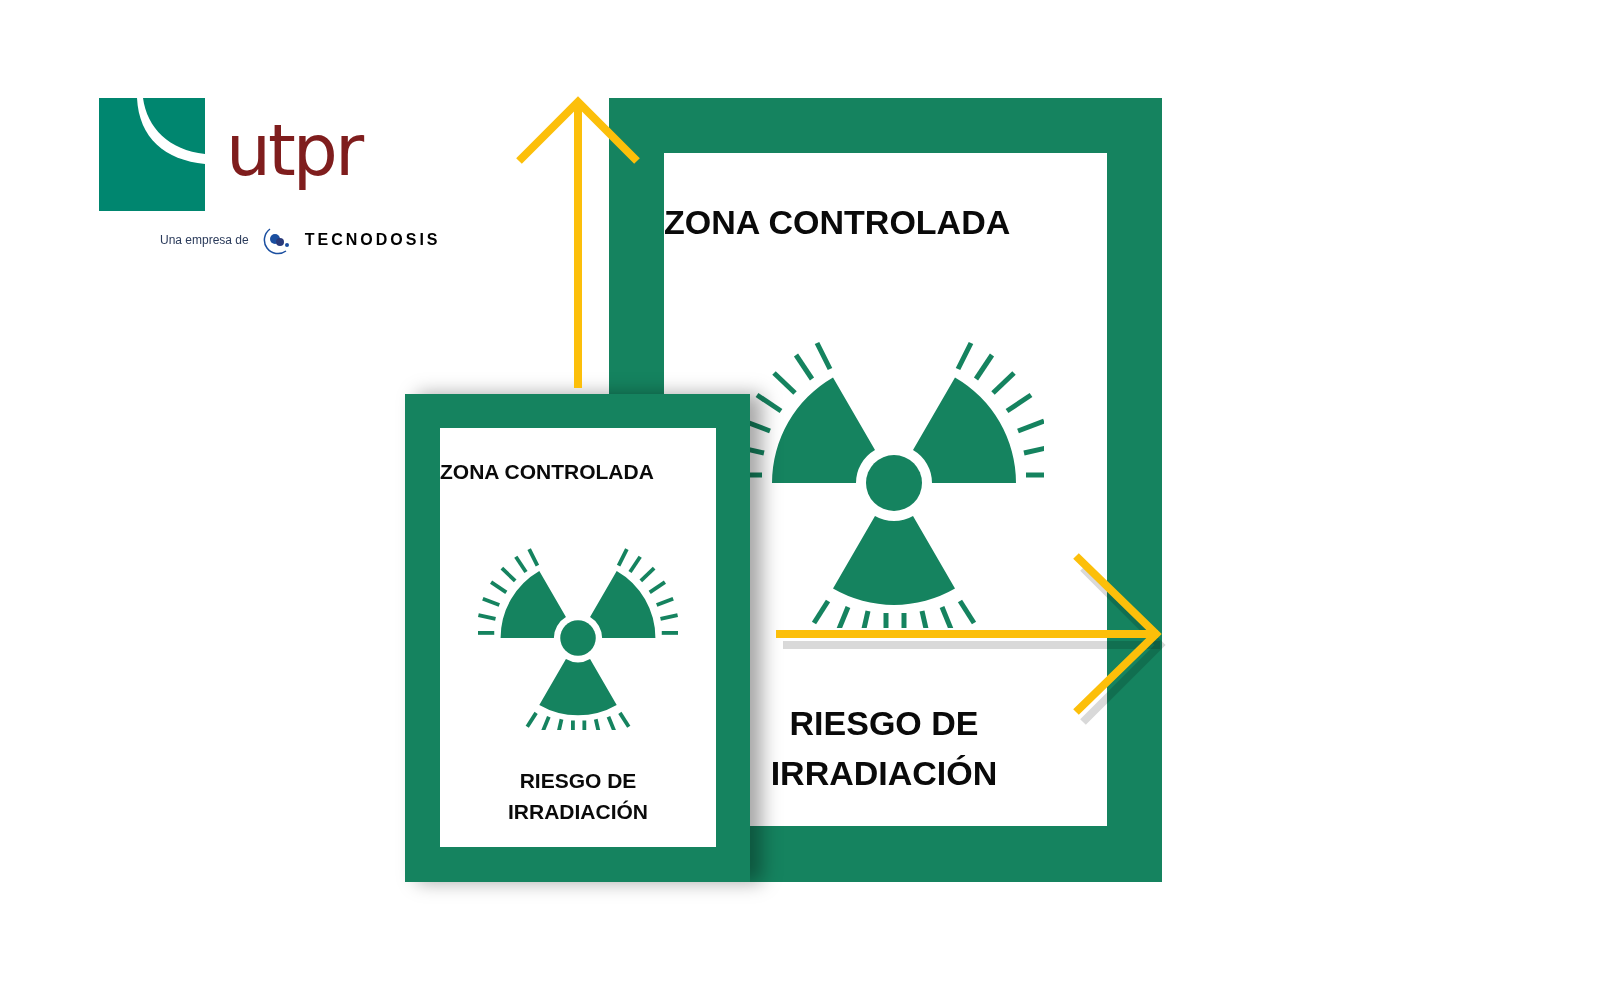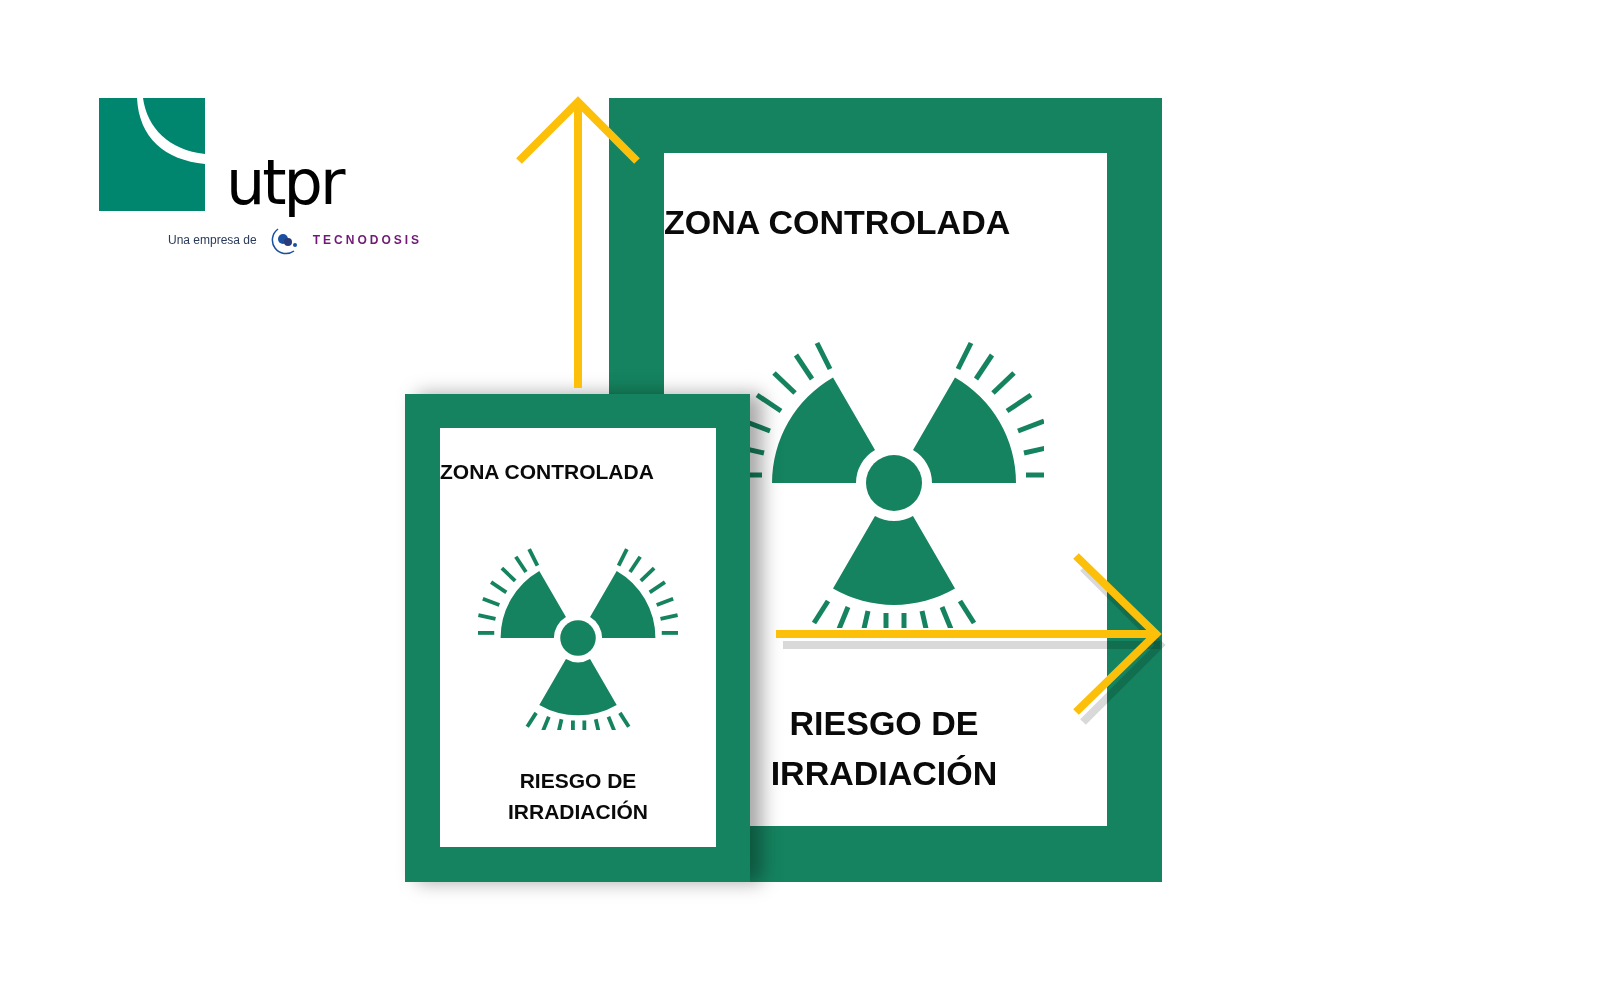--- a/index.html
+++ b/index.html
@@ -1,21 +1,21 @@
 <!DOCTYPE html>
 <html><head>
 <meta charset="utf-8">
 <style>
   html, body { margin:0; padding:0; }
   body { width:1600px; height:1000px; background:#ffffff; position:relative; overflow:hidden; font-family:"Liberation Sans", sans-serif; }
   .abs { position:absolute; }
   .logo-square { left:99px; top:98px; width:106px; height:113px; background:#00866f; overflow:hidden; }
-  .logo-text { left:226px; top:96px; font-size:62px; line-height:110px; color:#000000; font-family:"DejaVu Sans", sans-serif; letter-spacing:-3px;margin-top:32px; }
-  .tagline { left:168px; top:225px; font-size:12px; color:#2a3a5a; display:flex; align-items:center; gap:13px;text-align:center; }
-  .tecno { color:#701a75; font-weight:bold; letter-spacing:3px; font-size:12px; }
+  .logo-text { left:226px; top:96px; font-size:71px; line-height:110px; color:#7f1d1d; font-family:"DejaVu Sans", sans-serif; letter-spacing:-3px; }
+  .tagline { left:160px; top:225px; font-size:12px; color:#2a3a5a; display:flex; align-items:center; gap:13px;text-align:center; }
+  .tecno { color:#000000; font-weight:bold; letter-spacing:3px; font-size:16px; }
   .sign-big { left:609px; top:98px; width:553px; height:784px; background:#15835f; }
   .sign-big .inner { position:absolute; left:55px; top:55px; width:443px; height:673px; background:#fff; }
   .sign-small { left:405px; top:394px; width:345px; height:488px; background:#15835f; box-shadow:12px 0 18px rgba(0,0,0,0.35); }
   .sign-small .inner { position:absolute; left:35px; top:34px; width:276px; height:419px; background:#fff; }
   .title { position:absolute; left:0; right:0; font-weight:bold; color:#0a0a0a; }
   .big-title { top:50px; font-size:34px; }
   .big-foot { position:absolute; left:100px; top:545px; font-size:34px; font-weight:bold; color:#0a0a0a; text-align:center; line-height:50px; width:240px; }
   .small-title { top:32px; font-size:21px; }
   .small-foot { position:absolute; left:0; right:0; top:337px; font-size:21px; font-weight:bold; text-align:center; line-height:31px; color:#0a0a0a; }
   svg { display:block; }

